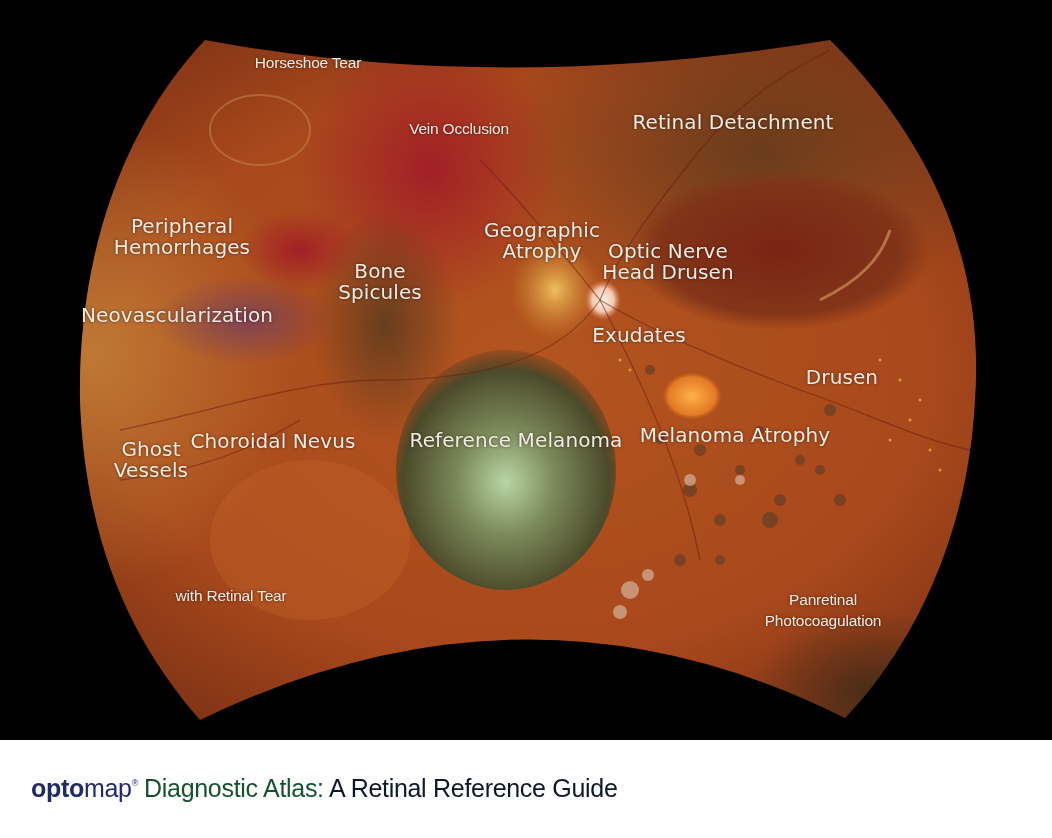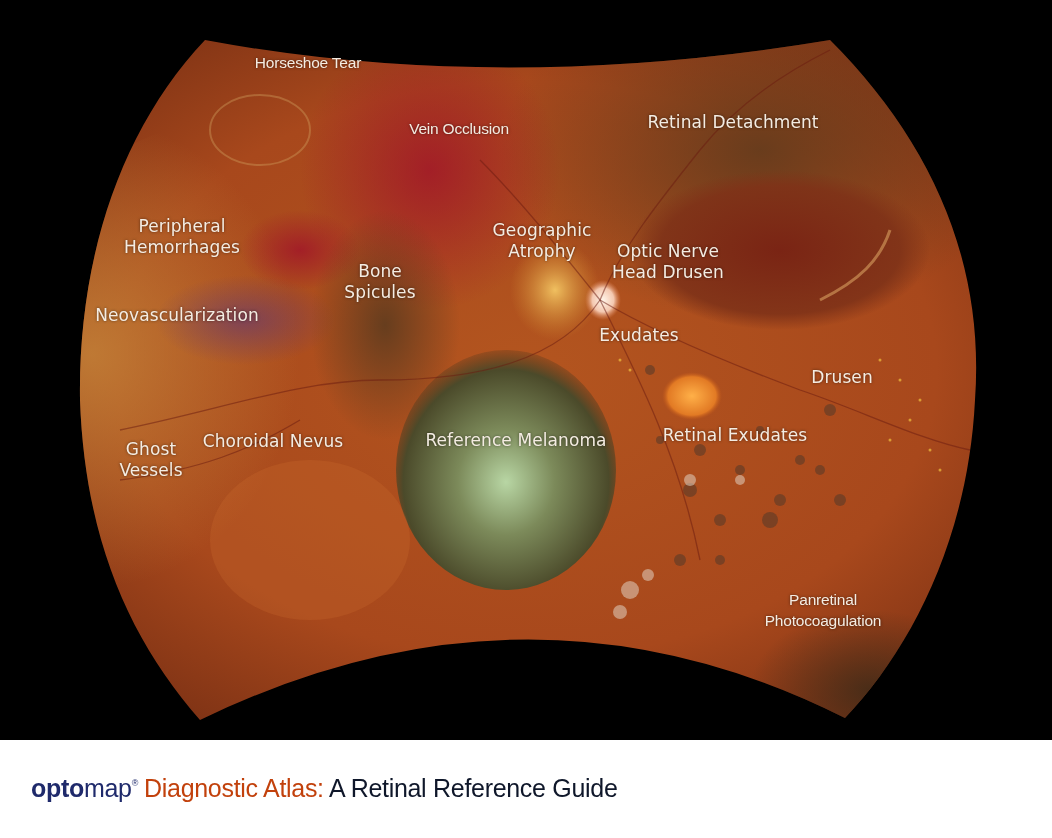--- a/index.html
+++ b/index.html
@@ -1,31 +1,31 @@
 <!DOCTYPE html>
 <html><head>
 <meta charset="utf-8">
 <style>
   html, body { margin:0; padding:0; }
   body { width:1052px; height:838px; background:#000; overflow:hidden; position:relative; font-family:"DejaVu Sans", sans-serif; }
   #stage { position:absolute; left:0; top:0; width:1052px; height:740px; background:#000;padding-left:45px; }
   #fundus-svg { position:absolute; left:0; top:0; }
   .label {
-    position:absolute; color:#f4ece2; font-family:"DejaVu Sans", sans-serif; font-size:17px;
+    position:absolute; color:#f4ece2; font-family:"DejaVu Sans", sans-serif; font-size:20px;
     line-height:21px; text-align:center; white-space:nowrap; transform:translateX(-50%);
     text-shadow:0 0 3px rgba(0,0,0,0.55); letter-spacing:0.1px;
   }
   .label.narrow { font-family:"Liberation Sans", sans-serif; font-size:15.5px; letter-spacing:-0.2px; }
   .label span { display:block; }
   #footer { position:absolute; left:0; top:740px; width:1052px; height:98px; background:#fff; }
   #footer-title { position:absolute; left:31px; top:34px; font-family:"Liberation Sans", sans-serif; font-size:25px; white-space:nowrap; letter-spacing:-0.3px; }
   #footer-title .brand-bold { color:#1f2a6b; font-weight:bold; }
   #footer-title .brand-light { color:#1f2a6b; }
   #footer-title .reg { color:#1f2a6b; font-size:9px; vertical-align:top; position:relative; top:4px; margin-right:6px; }
-  #footer-title .red { color:#c2410c; }
+  #footer-title .red { color:#14532d; }
   #footer-title .navy { color:#0f172a; }
   #logo { position:absolute; left:800px; top:28px; width:230px; height:50px; }
   #logo-text { position:absolute; left:78px; top:-6px; font-family:"DejaVu Sans", sans-serif; font-weight:bold; font-size:42px; color:#1b2a6d; letter-spacing:-0.5px; }
   #logo-reg { position:absolute; left:212px; top:6px; font-size:9px; color:#1b2a6d; font-family:"DejaVu Sans", sans-serif; }
 </style>
 </head>
 <body>
 
 <div id="stage">
   <svg id="fundus-svg" width="1052" height="740" viewBox="0 0 1052 740">
@@ -186,27 +186,28 @@
       <div class="label" style="left: 842px; top: 367px;">
         <span>Drusen</span>
       </div>
       <div class="label" style="left: 273px; top: 431px;">
         <span>Choroidal Nevus</span>
       </div>
       <div class="label" style="left: 516px; top: 430px;">
         <span>Reference  Melanoma</span>
       </div>
       <div class="label" style="left: 735px; top: 425px;">
-        <span>Retinal Exudates</span>
+        <span>Melanoma Atrophy</span>
       </div>
       <div class="label" style="left: 151px; top: 439px;">
         <span>Ghost</span>
         <span>Vessels</span>
       </div>
       <div class="label narrow" style="left: 231px; top: 585px;">
+        <span>with Retinal Tear</span>
       </div>
       <div class="label narrow" style="left: 823px; top: 589px;">
         <span>Panretinal</span>
         <span>Photocoagulation</span>
       </div>
     </div>
 </div>
 
 <div id="footer">
   <div id="footer-title">

